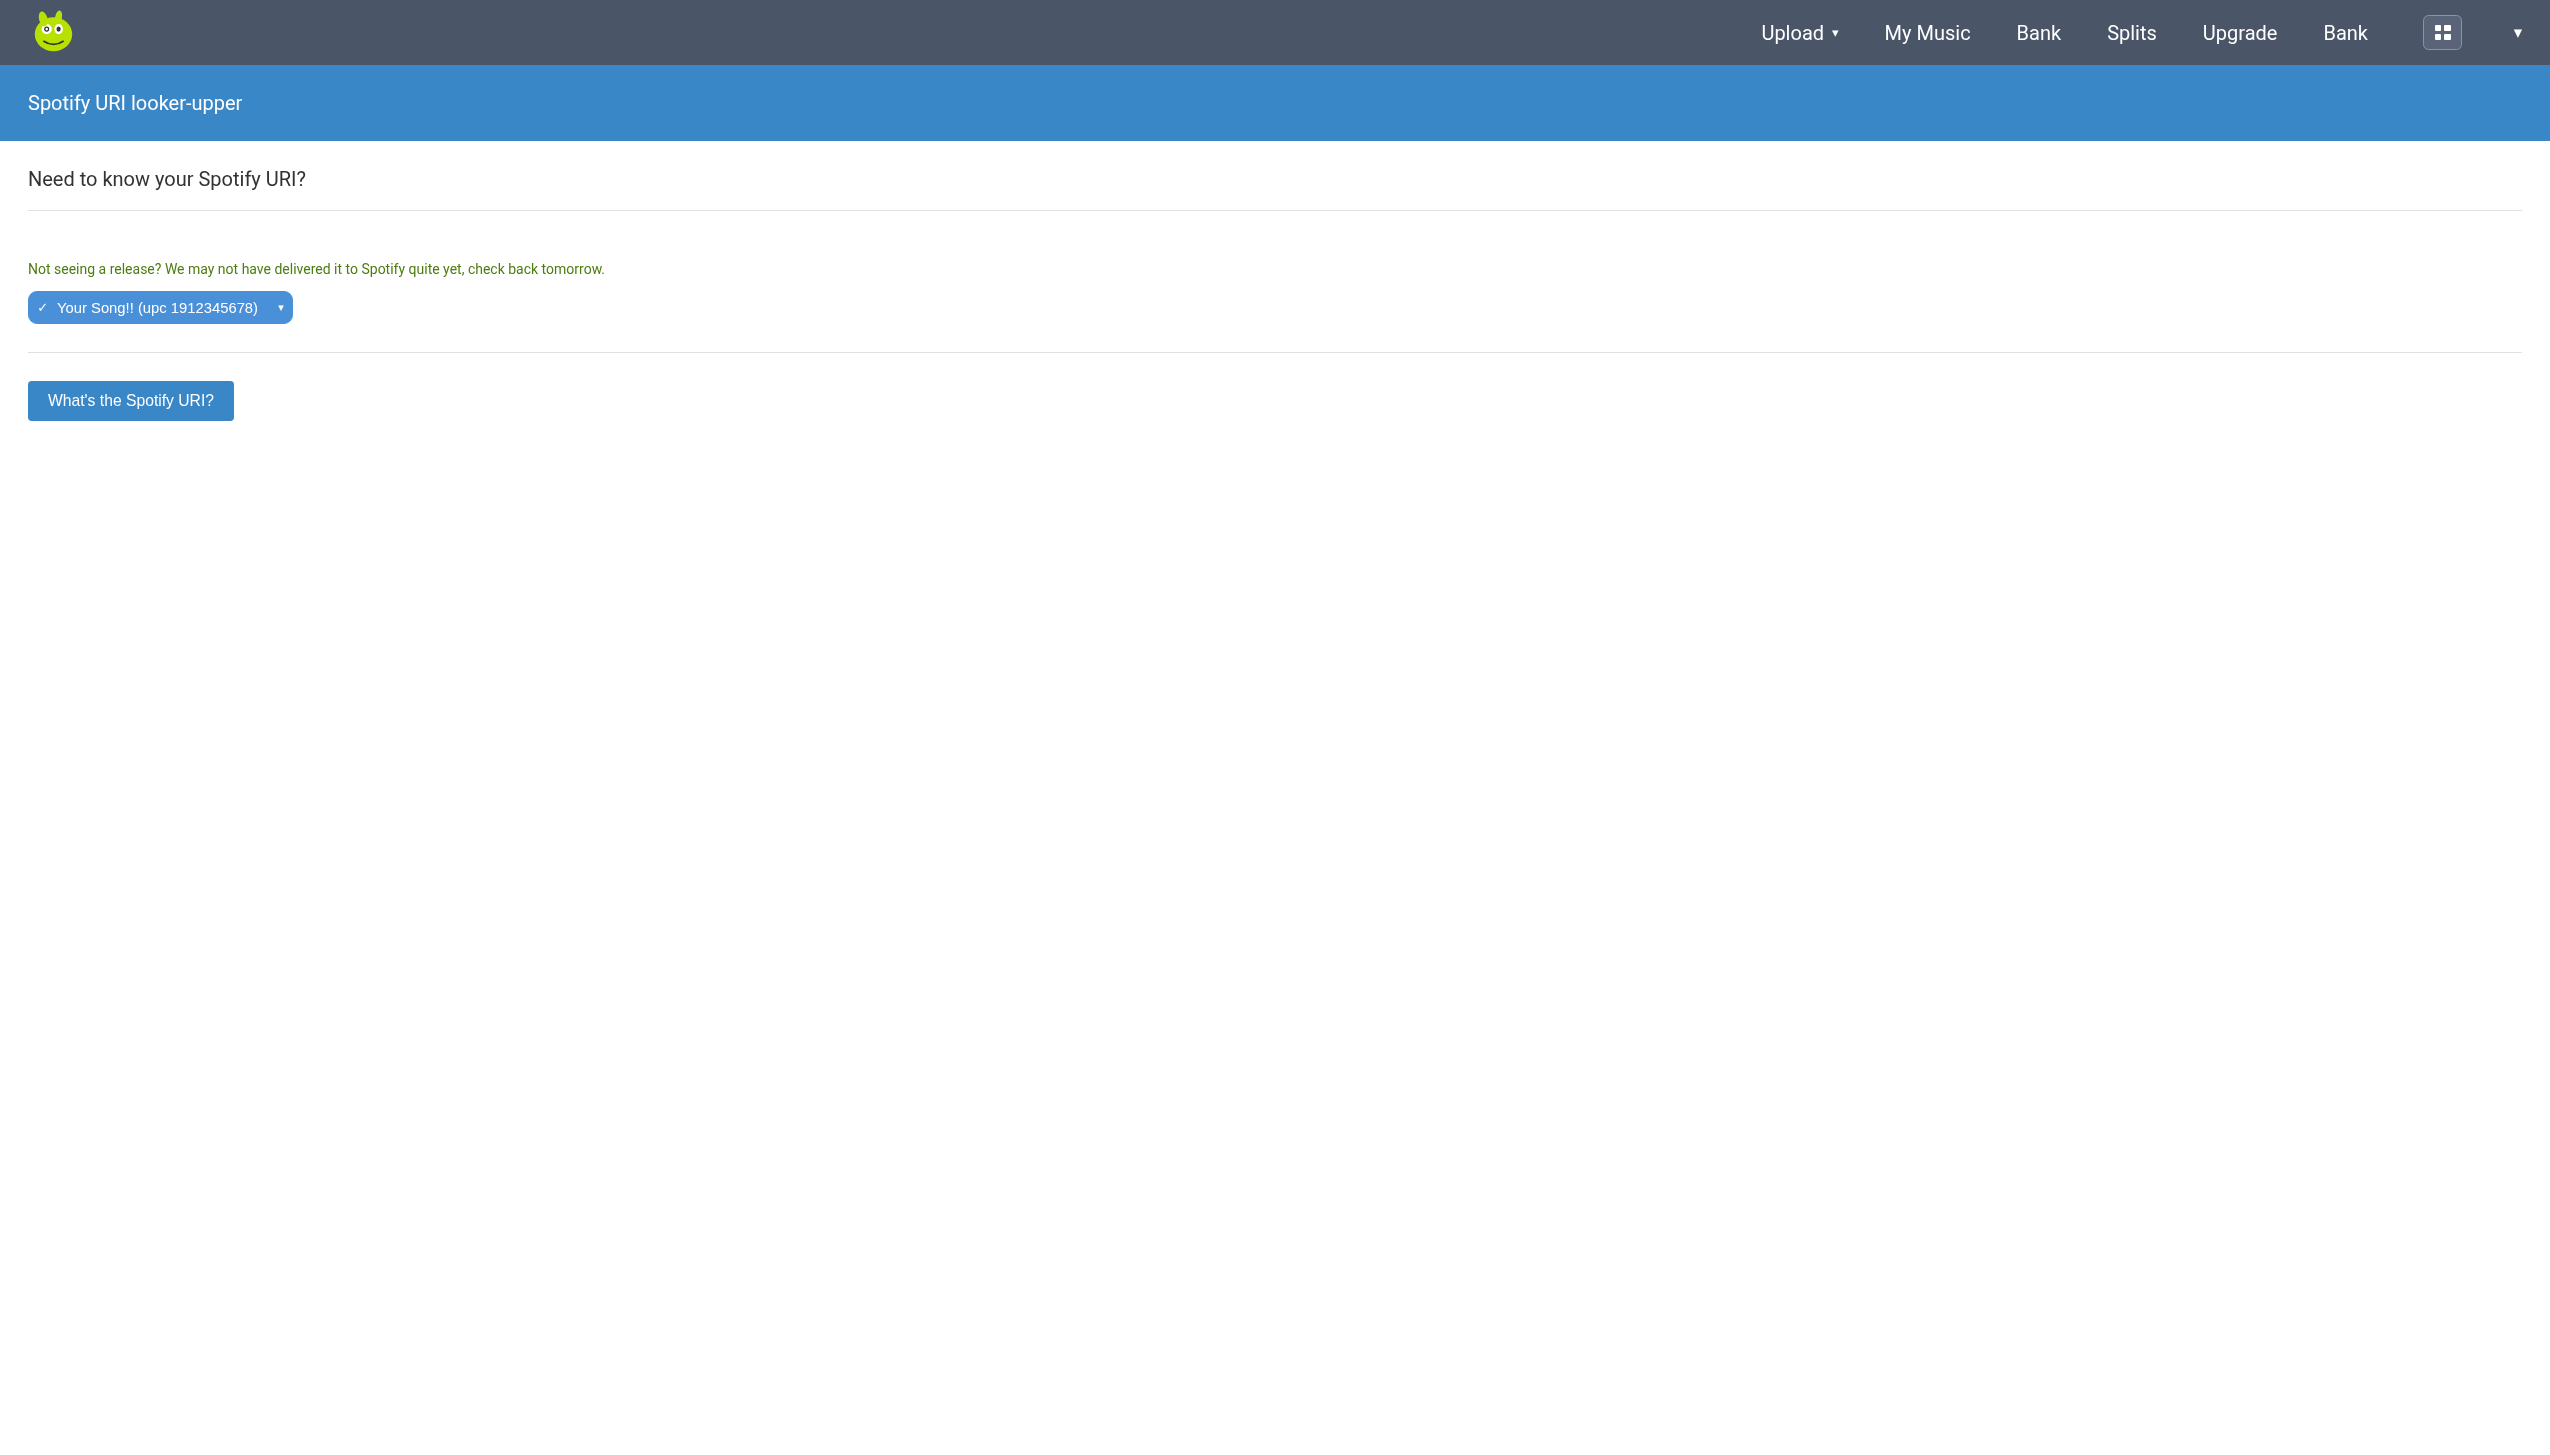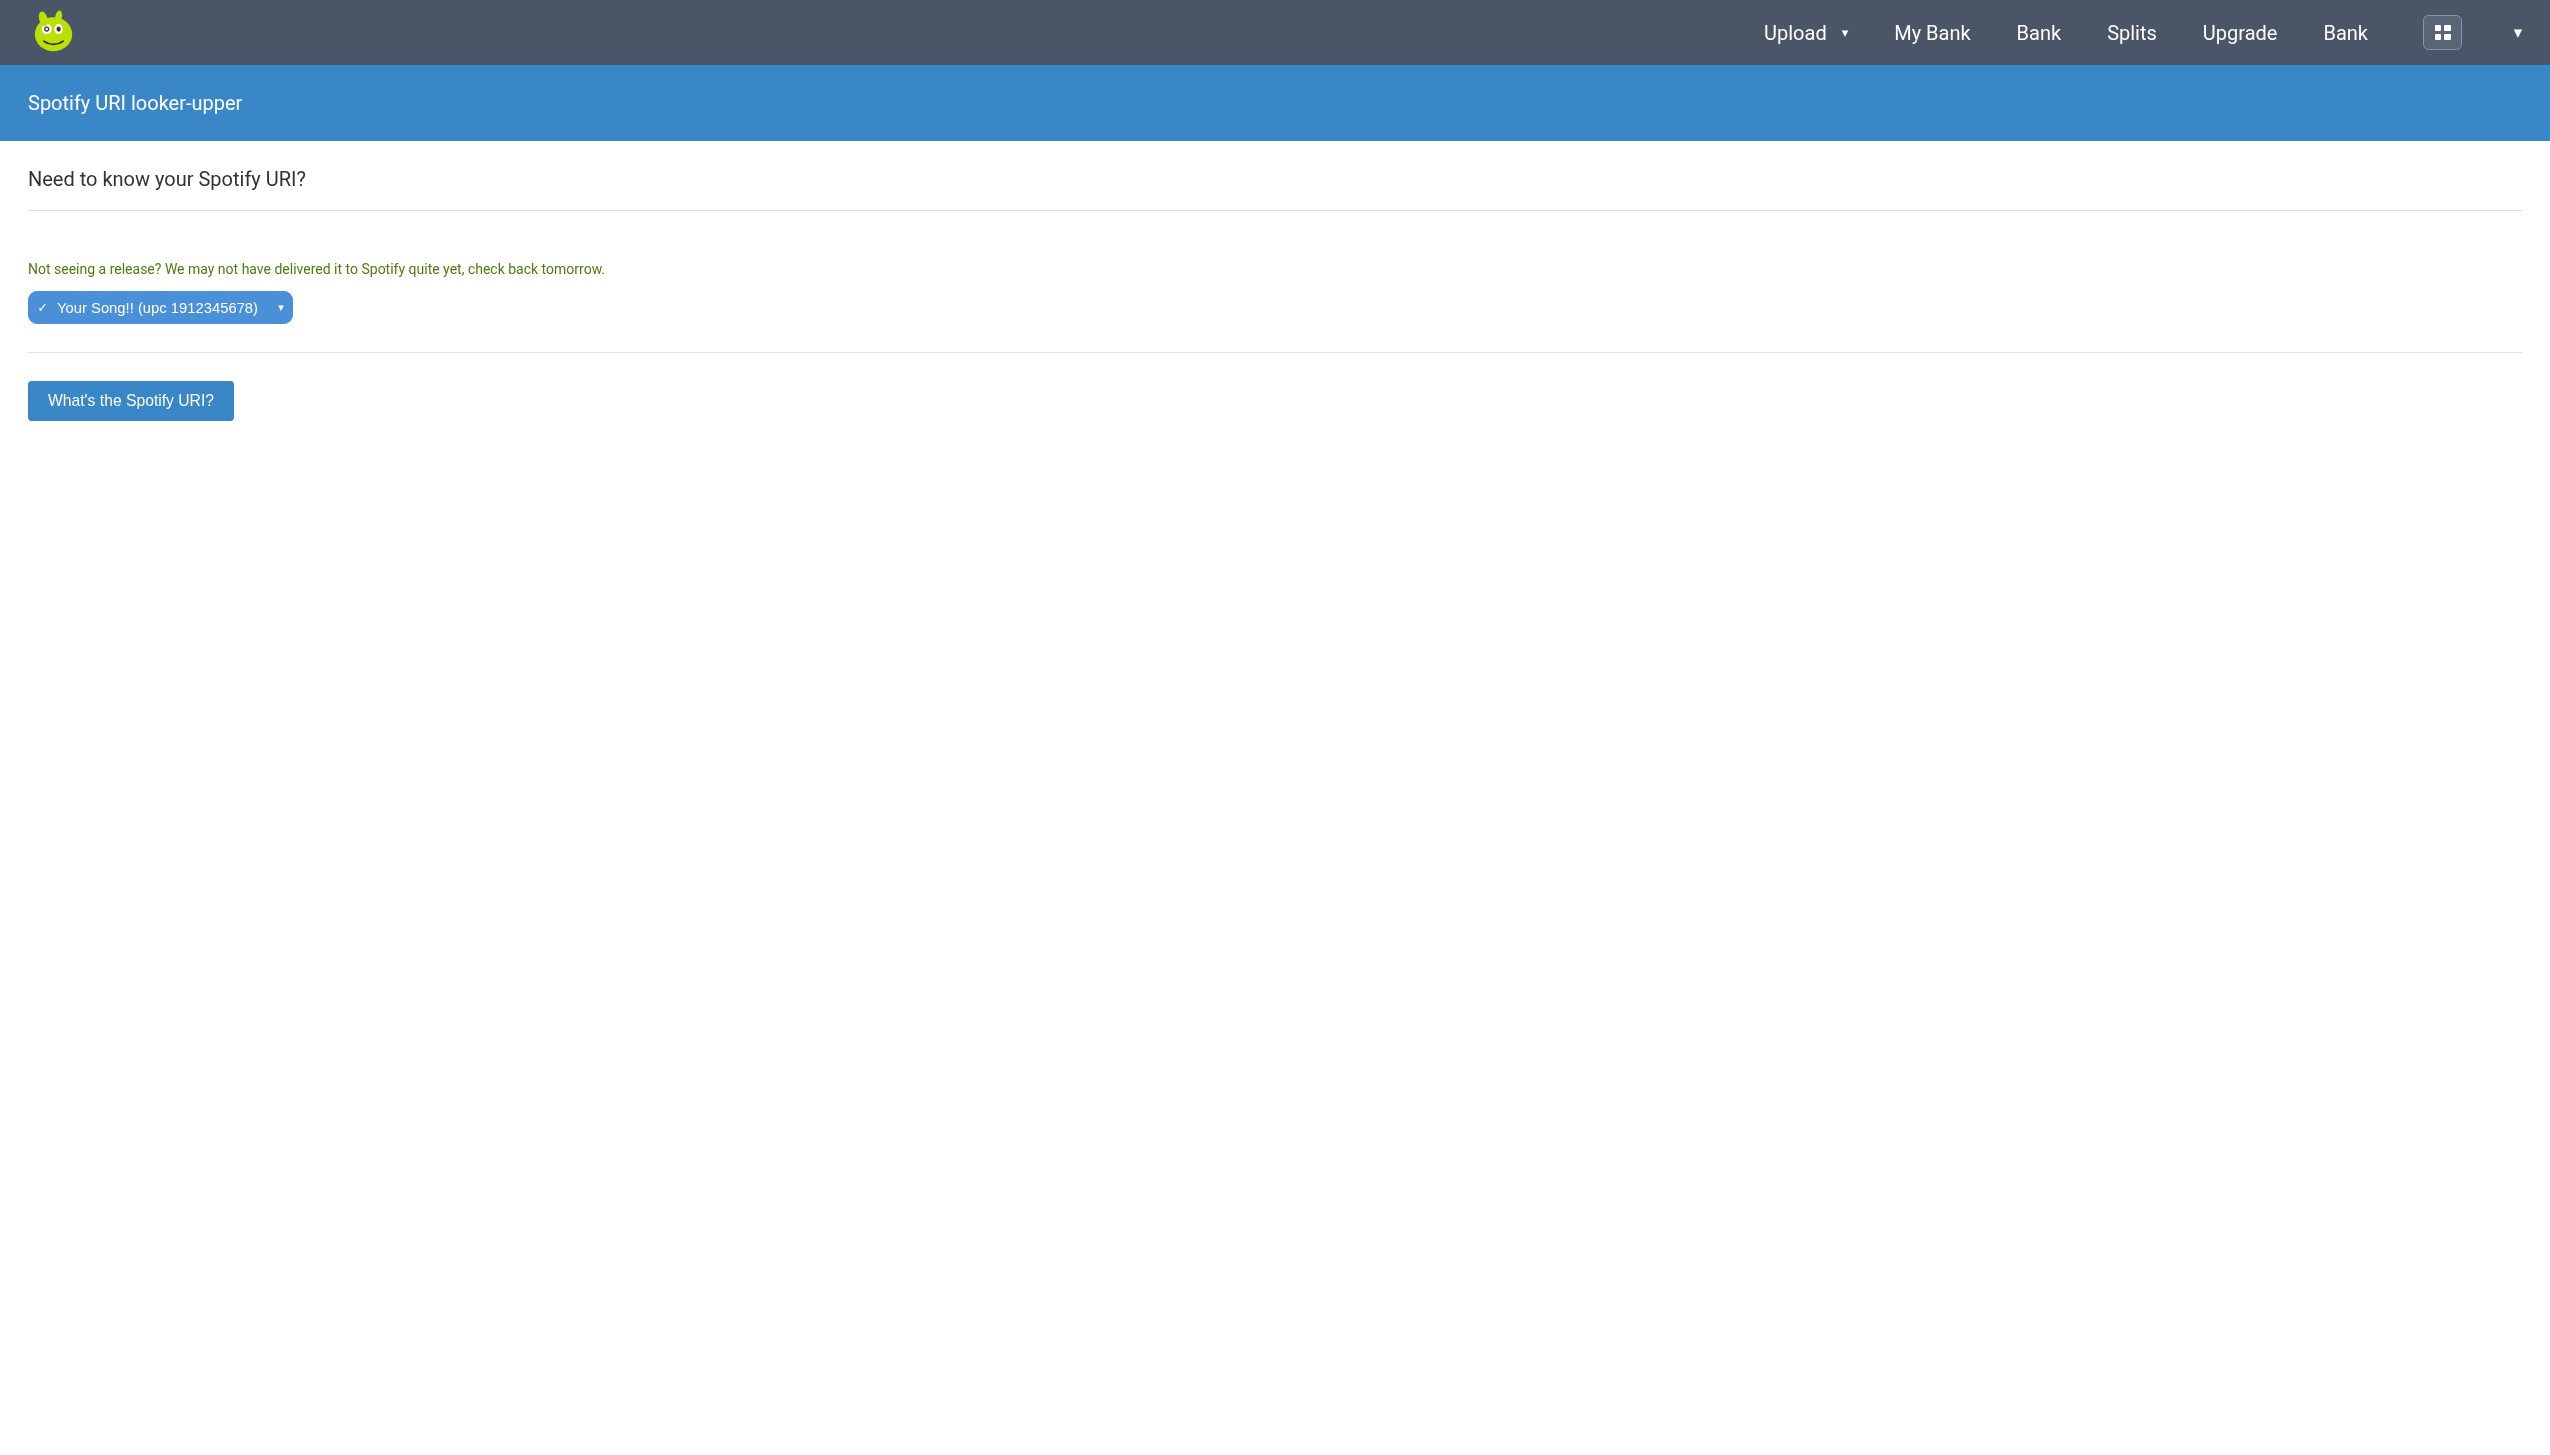--- a/index.html
+++ b/index.html
@@ -45,21 +45,21 @@
       text-decoration: none;
       font-size: 20px;
       font-weight: 400;
       white-space: nowrap;
       cursor: pointer;
     }
 
     .upload-link {
       display: flex;
       align-items: center;
-      gap: 15px;
+      gap: 8px;
       text-align: center;
     }
 
     .chevron-down {
       font-size: 13px;
       color: #fff;
     }
 
     .nav-apps-btn {
       background: #5a6478;
@@ -214,21 +214,21 @@
       <ellipse cx="36" cy="12" rx="4" ry="8" fill="#b8e000" transform="rotate(10,36,12)"></ellipse>
       <circle cx="22" cy="26" r="1.5" fill="#fff"></circle>
     </svg>
   </div>
 
   <div class="nav-links">
     <a class="nav-link upload-link">
       <span>Upload</span>
       <span class="chevron-down">▾</span>
     </a>
-    <a class="nav-link">My Bank</a>
+    <a class="nav-link">My Music</a>
     <a class="nav-link">Bank</a>
     <a class="nav-link">Splits</a>
     <a class="nav-link">Upgrade</a>
     <a class="nav-link">Bank</a>
     <div class="nav-apps-btn">
       <div class="dots-grid">
         <div class="dot"></div>
         <div class="dot"></div>
         <div class="dot"></div>
         <div class="dot"></div>

